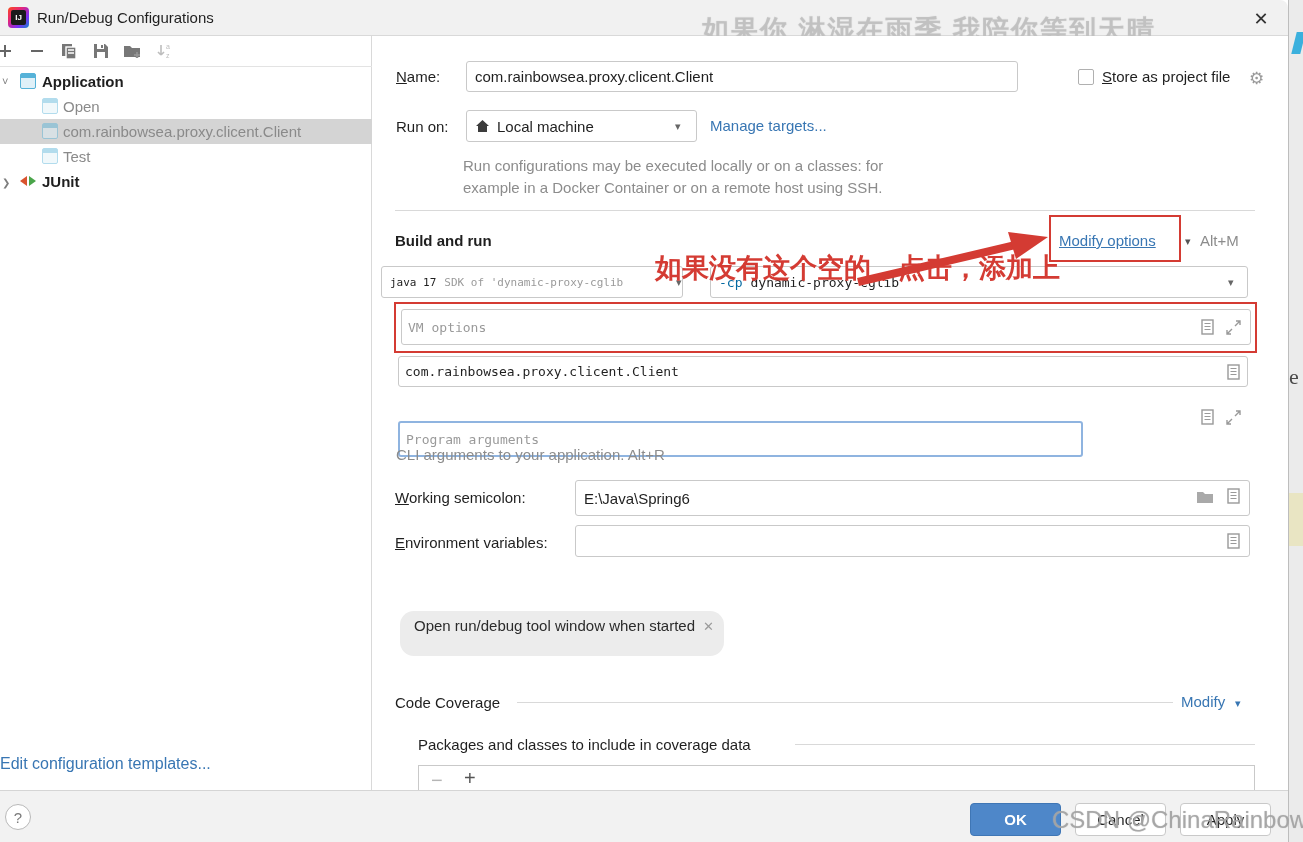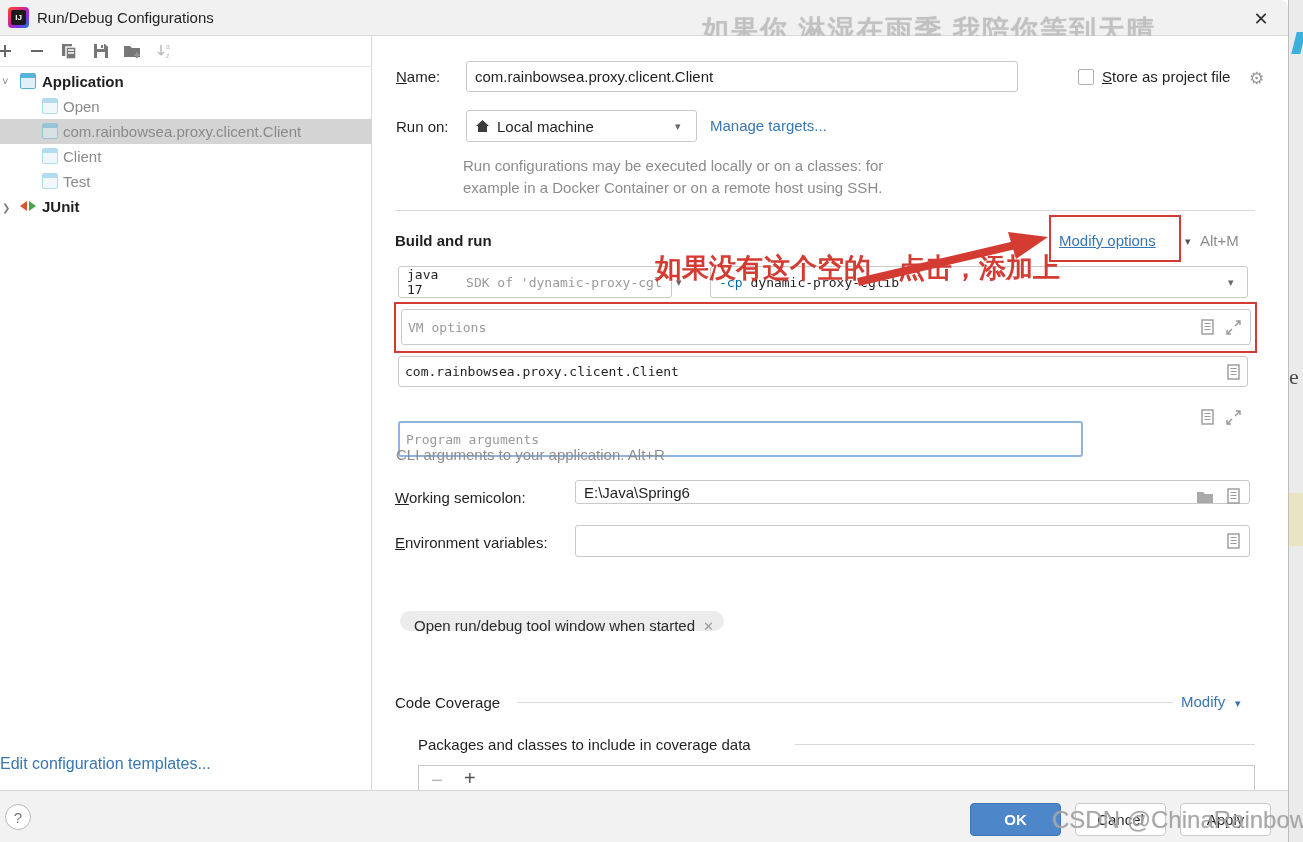--- a/index.html
+++ b/index.html
@@ -53,21 +53,21 @@
   .tin { position:absolute; border:1px solid #c9c9c9; border-radius:3px; background:#fff; font-size:15px; color:#1f1f1f; padding:0 8px; outline:none; font-family:"Liberation Sans", sans-serif; }
   .tin.mono { font-family:"DejaVu Sans Mono", monospace; font-size:13px; }
   .tin::placeholder { color:#9a9a9a; }
   .mono { font-family:"DejaVu Sans Mono", monospace;padding-left:6px; }
   .sep { position:absolute; height:1px; background:#d9d9d9; }
   .combo { position:absolute; border:1px solid #c9c9c9; border-radius:3px; background:#fff; display:flex; align-items:center; padding:0 8px; }
   .caret { position:absolute; color:#666; font-size:11px; }
   .field-ic { position:absolute; width:18px; height:18px; display:flex; align-items:center; justify-content:center; cursor:pointer; }
   .checkbox { position:absolute; width:16px; height:16px; border:1px solid #b0b0b0; border-radius:2px; background:#fff; }
   .gear { position:absolute; color:#9a9a9a; font-size:17px; cursor:pointer; }
-  .chip { position:absolute; background:#ececec; border-radius:14px; height:20px; line-height:29px; padding:0 10px 0 14px; font-size:15px; color:#2b2b2b; }
+  .chip { position:absolute; background:#ececec; border-radius:14px; height:45px; line-height:29px; padding:0 10px 0 14px; font-size:15px; color:#2b2b2b; }
   .chip .chipx { color:#9a9a9a; margin-left:8px; font-size:13px; cursor:pointer; }
   .section-line { position:absolute; height:1px; background:#d9d9d9; }
   .panel-box { position:absolute; border:1px solid #c9c9c9; border-bottom:none; background:#fff; }
   .pm { position:absolute; font-size:20px; color:#555; cursor:pointer; line-height:20px; }
   .pm.dis { color:#b5b5b5; }
 
   
   .red-box { position:absolute; border:2px solid #d43b33; background:transparent; pointer-events:none; }
   .red-text { position:absolute; color:#d43b33; font-size:27px; font-weight:bold; white-space:nowrap; pointer-events:none; }
   .overlay-svg { position:absolute; left:0; top:0; width:1303px; height:842px; pointer-events:none; }
@@ -149,24 +149,20 @@
       <div class="trow">
         <span class="ticon appicon faded" style="left:42px"></span>
         <span class="tlabel gray-lab" style="left:63px">Open</span>
       </div>
       <div class="trow sel">
         <span class="ticon appicon faded" style="left:42px"></span>
         <span class="tlabel gray-lab" style="left:63px">com.rainbowsea.proxy.clicent.Client</span>
       </div>
       <div class="trow">
         <span class="ticon appicon faded" style="left:42px"></span>
-        <span class="tlabel gray-lab" style="left:63px">Client</span>
-      </div>
-      <div class="trow">
-        <span class="ticon appicon faded" style="left:42px"></span>
         <span class="tlabel gray-lab" style="left:63px">Test</span>
       </div>
       <div class="trow">
         <span class="chev" style="font-size:10px;top:1px">❯</span>
         <span class="ticon junit-ic" style="left:20px"></span>
         <span class="tlabel bold" style="left:42px">JUnit</span>
       </div>
     </div>
 
     <div class="edit-templates">Edit configuration templates...</div>
@@ -193,21 +189,21 @@
     <div class="gtext" style="left:90px; top:121px">Run configurations may be executed locally or on a classes: for</div>
     <div class="gtext" style="left:90px; top:143px">example in a Docker Container or on a remote host using SSH.</div>
 
     <div class="sep" style="left:22px; top:174px; width:860px"></div>
 
     <div class="lbl bold" style="left:22px; top:196px">Build and run</div>
     <div class="lbl link" style="left:686px; top:196px; text-decoration:underline">Modify options</div>
     <span class="caret" style="left:812px; top:199px; color:#555">▾</span>
     <div class="gtext" style="left:827px; top:196px">Alt+M</div>
 
-    <div class="combo mono" style="left:25px; top:230px; width:274px; height:32px; font-size:13px">
+    <div class="combo mono" style="left:8px; top:230px; width:302px; height:32px; font-size:11px">
       <span style="color:#1f1f1f">java 17</span>
       <span style="color:#9a9a9a; margin-left:8px; overflow:hidden; white-space:nowrap">SDK of 'dynamic-proxy-cglib</span>
     </div>
     <span class="caret" style="left:303px; top:240px">▾</span>
 
     <div class="combo mono" style="left:337px; top:230px; width:538px; height:32px; font-size:13px">
       <span style="color:#0369a1">-cp</span>
       <span style="color:#1f1f1f; margin-left:8px">dynamic-proxy-cglib</span>
     </div>
     <span class="caret" style="left:855px; top:240px">▾</span>
@@ -242,21 +238,21 @@
     </div>
     <div class="field-ic" style="left:851px; top:372px">
       <svg width="15" height="15">
           <path d="M9 6l5-5M10 1h4v4M6 9l-5 5M1 10v4h4" stroke="#999" stroke-width="1.4" fill="none"></path>
         </svg>
     </div>
 
     <div class="gtext" style="left:23px; top:410px">CLI arguments to your application. Alt+R</div>
 
     <div class="lbl mn" style="left:22px; top:453px">Working semicolon:</div>
-    <input class="tin" style="left: 202px; top: 444px; width: 675px; height: 24px;" value="E:\Java\Spring6">
+    <input class="tin" style="left: 202px; top: 444px; width: 675px; height: 36px;" value="E:\Java\Spring6">
     <div class="field-ic" style="left:823px; top:452px">
       <svg width="18" height="14">
           <path d="M1 2h6l2 2h8v9H1z" fill="#a9a9a9"></path>
         </svg>
     </div>
     <div class="field-ic" style="left:851px; top:451px">
       <svg width="13" height="16">
           <rect x="1" y="1" width="11" height="14" fill="none" stroke="#999" stroke-width="1.4"></rect>
           <path d="M3.5 4.5h6M3.5 7.5h6M3.5 10.5h6" stroke="#999" stroke-width="1.2"></path>
         </svg>

